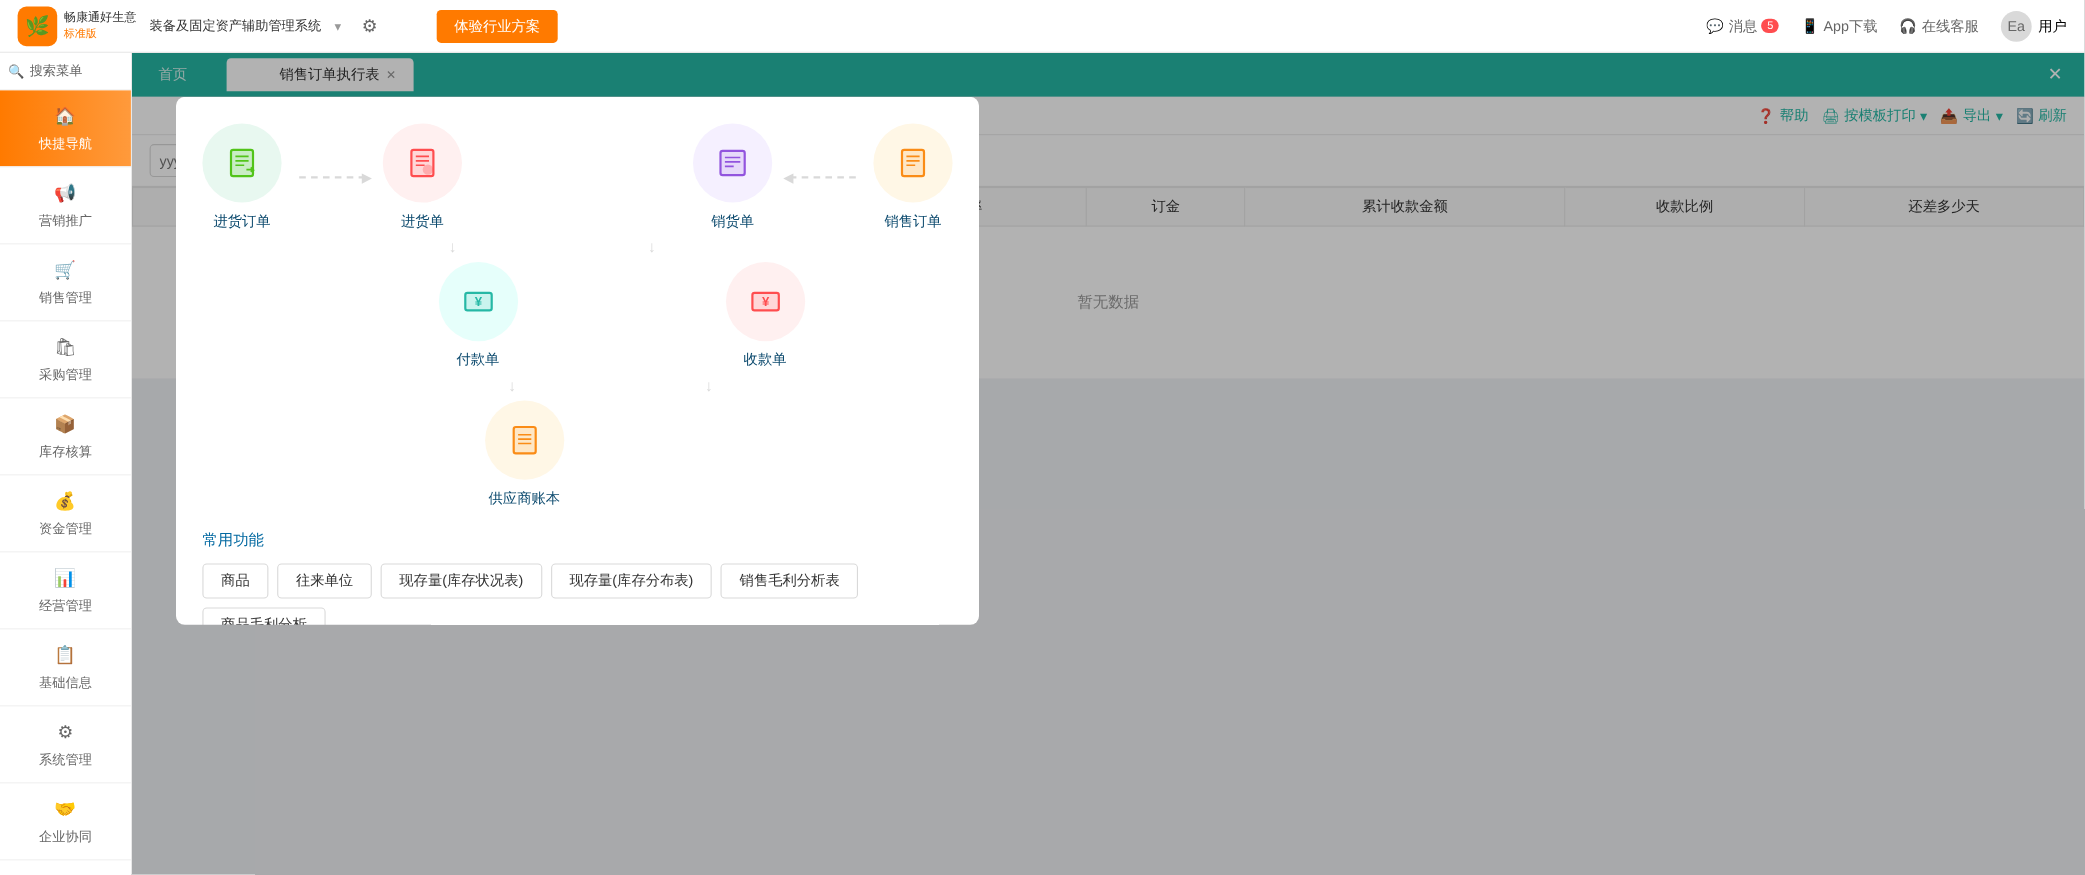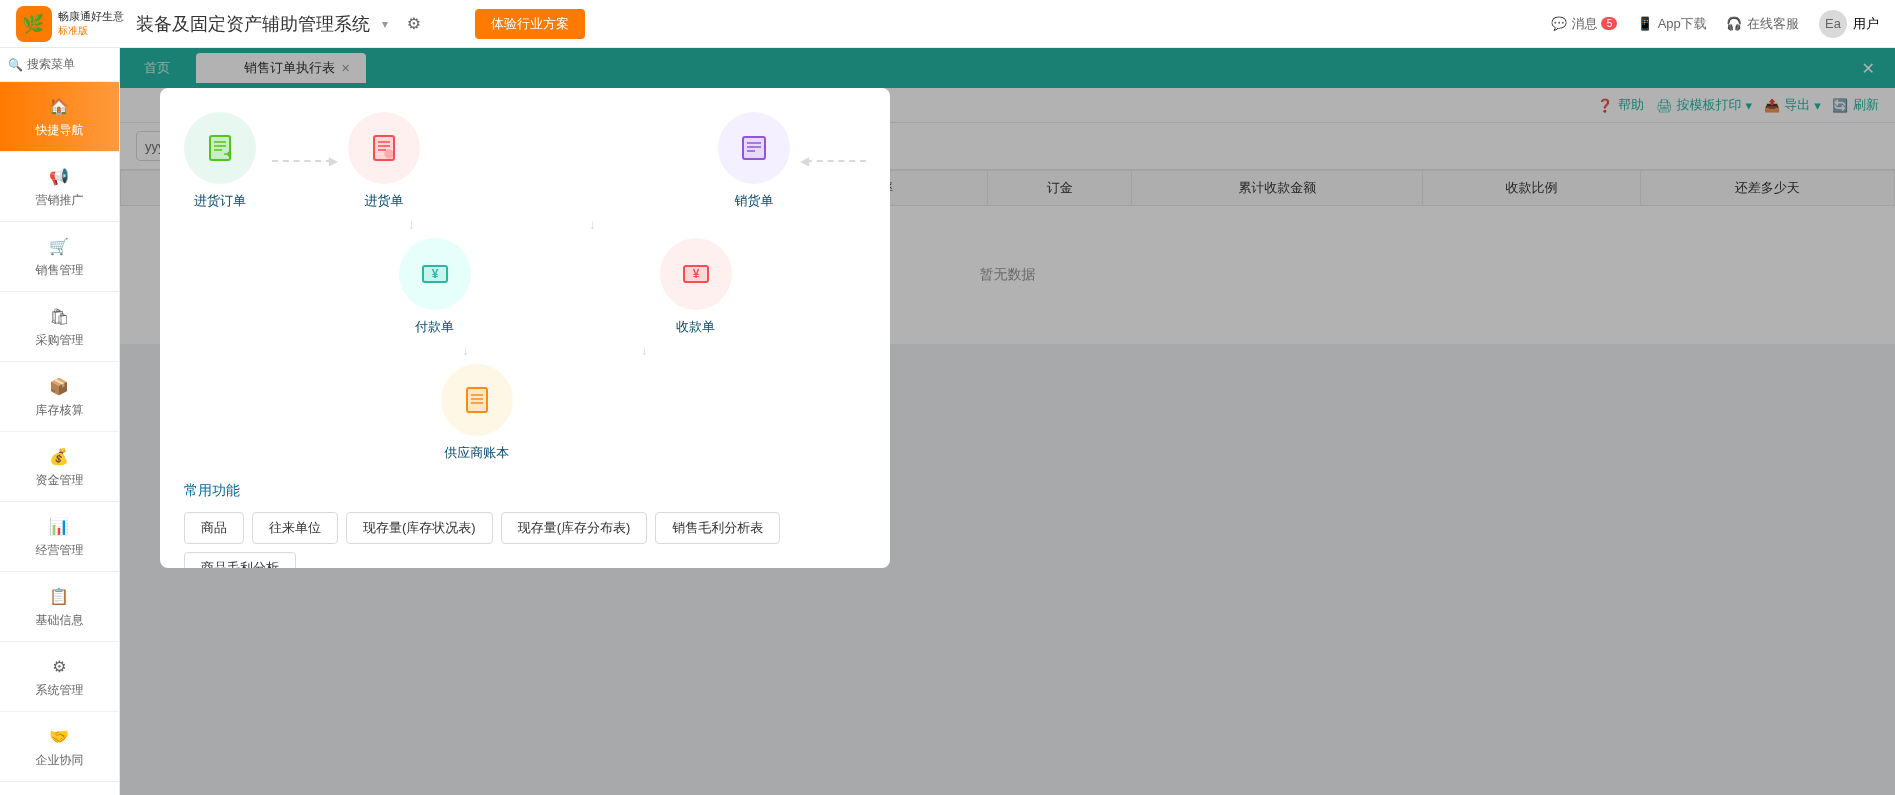--- a/index.html
+++ b/index.html
@@ -36,21 +36,21 @@
     }
     .logo-text { font-size: 11px; color: #333; line-height: 1.3; }
     .logo-subtext { font-size: 10px; color: #ff7a00; }
     .header-middle {
       flex: 1;
       display: flex;
       align-items: center;
       gap: 12px;
     }
     .system-title {
-      font-size: 18px;
+      font-size: 12px;
       color: #333;
       font-weight: 500;
     }
     .dropdown-arrow {
       color: #999;
       font-size: 12px;
       cursor: pointer;
     }
     .gear-btn {
       width: 28px;
@@ -164,21 +164,21 @@
       position: relative;
     }
 
     
     .tab-bar {
       background: #26b8a5;
       display: flex;
       align-items: center;
       height: 40px;
       padding: 0 8px;
-      gap: 10px;
+      gap: 20px;
     }
     .tab-item {
       padding: 6px 16px;
       border-radius: 4px 4px 0 0;
       cursor: pointer;
       font-size: 13px;
       color: rgba(255,255,255,0.8);
       display: flex;
       align-items: center;
       gap: 6px;
@@ -620,20 +620,32 @@
                       <line x1="9" y1="19" x2="17" y2="19" stroke="#9254de" stroke-width="1.5"></line>
                     </svg>
                 </div>
                 <span class="flow-label">销货单</span>
               </div>
               <div style="display: flex; align-items: center; width: 60px;">
                 <div style="flex:1; border-top: 2px dashed #d9d9d9; position: relative;">
                   <span style="position: absolute; left: -6px; top: -8px; color: #d9d9d9; font-size: 12px;">◀</span>
                 </div>
               </div>
+              <div class="flow-item">
+                <div class="flow-circle orange">
+                  <svg width="32" height="32" viewBox="0 0 32 32">
+                      <rect x="6" y="4" width="20" height="24" rx="2" fill="#fa8c16" opacity="0.15"></rect>
+                      <rect x="6" y="4" width="20" height="24" rx="2" stroke="#fa8c16" stroke-width="2" fill="none"></rect>
+                      <line x1="10" y1="10" x2="22" y2="10" stroke="#fa8c16" stroke-width="1.5"></line>
+                      <line x1="10" y1="14" x2="22" y2="14" stroke="#fa8c16" stroke-width="1.5"></line>
+                      <line x1="10" y1="18" x2="18" y2="18" stroke="#fa8c16" stroke-width="1.5"></line>
+                    </svg>
+                </div>
+                <span class="flow-label">销售订单</span>
+              </div>
             </div>
           </div>
 
           <div style="display: flex; justify-content: space-between; padding: 6px 0 6px 0;">
 
             <div style="margin-left: 224px; color: #d9d9d9; font-size: 14px;">↓</div>
 
             <div style="margin-right: 270px; color: #d9d9d9; font-size: 14px;">↓</div>
           </div>
 

